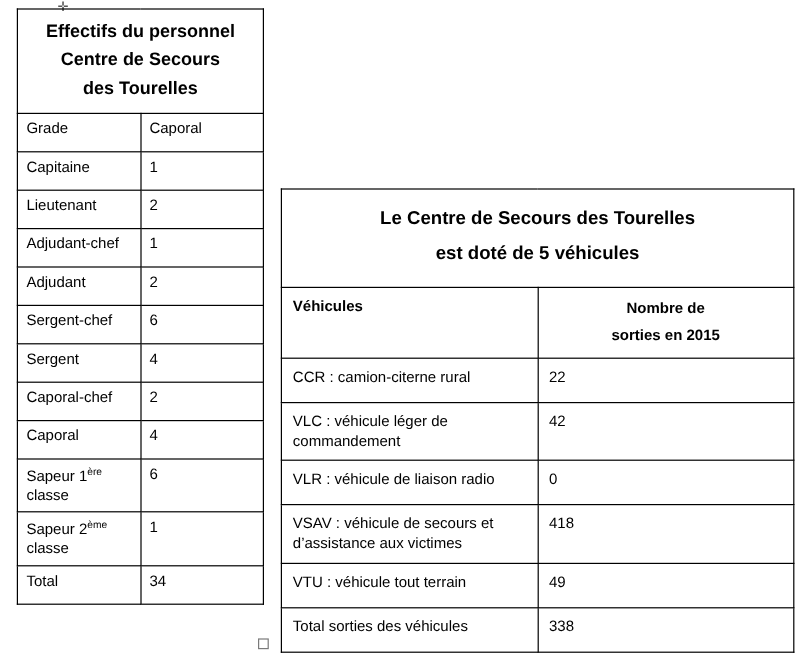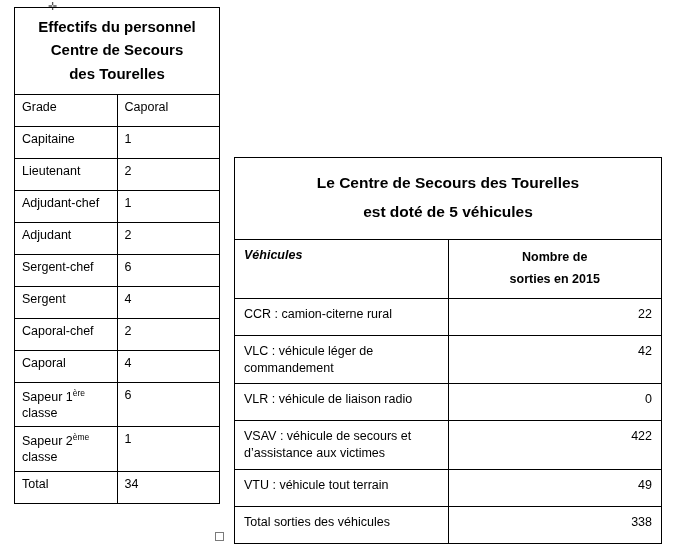--- a/index.html
+++ b/index.html
@@ -62,31 +62,30 @@
     line-height: 1.9;
   }
   #right-table-wrap td {
     font-size: 12.5px;
     padding: 7px 9px 7px 9px;
     line-height: 1.35;
   }
   #right-table-wrap td.head-veh {
     font-weight: bold;
     width: 308px;
-    font-style: italic;
   }
   #right-table-wrap td.head-nb {
     font-weight: bold;
     text-align: center;
     width: 120px;
     line-height: 1.75;
     margin-top: 19px;
   }
   #right-table-wrap td.cell-count {
-    text-align: right;
+    text-align: left;
   }
   #right-table-wrap tr.row-body td { height: 22px; margin-left: 38px; }
 
   
   .move-handle {
     position: absolute;
     left: 47px;
     top: 1px;
     width: 11px;
     height: 11px;
@@ -198,21 +197,21 @@
       <tr class="row-body">
         <td>VLC : véhicule léger de commandement</td>
         <td class="cell-count">42</td>
       </tr>
       <tr class="row-body">
         <td>VLR : véhicule de liaison radio</td>
         <td class="cell-count">0</td>
       </tr>
       <tr class="row-body">
         <td>VSAV : véhicule de secours et d’assistance aux victimes</td>
-        <td class="cell-count">422</td>
+        <td class="cell-count">418</td>
       </tr>
       <tr class="row-body">
         <td>VTU : véhicule tout terrain</td>
         <td class="cell-count">49</td>
       </tr>
       <tr class="row-body">
         <td>Total sorties des véhicules</td>
         <td class="cell-count">338</td>
       </tr>
     </tbody>

